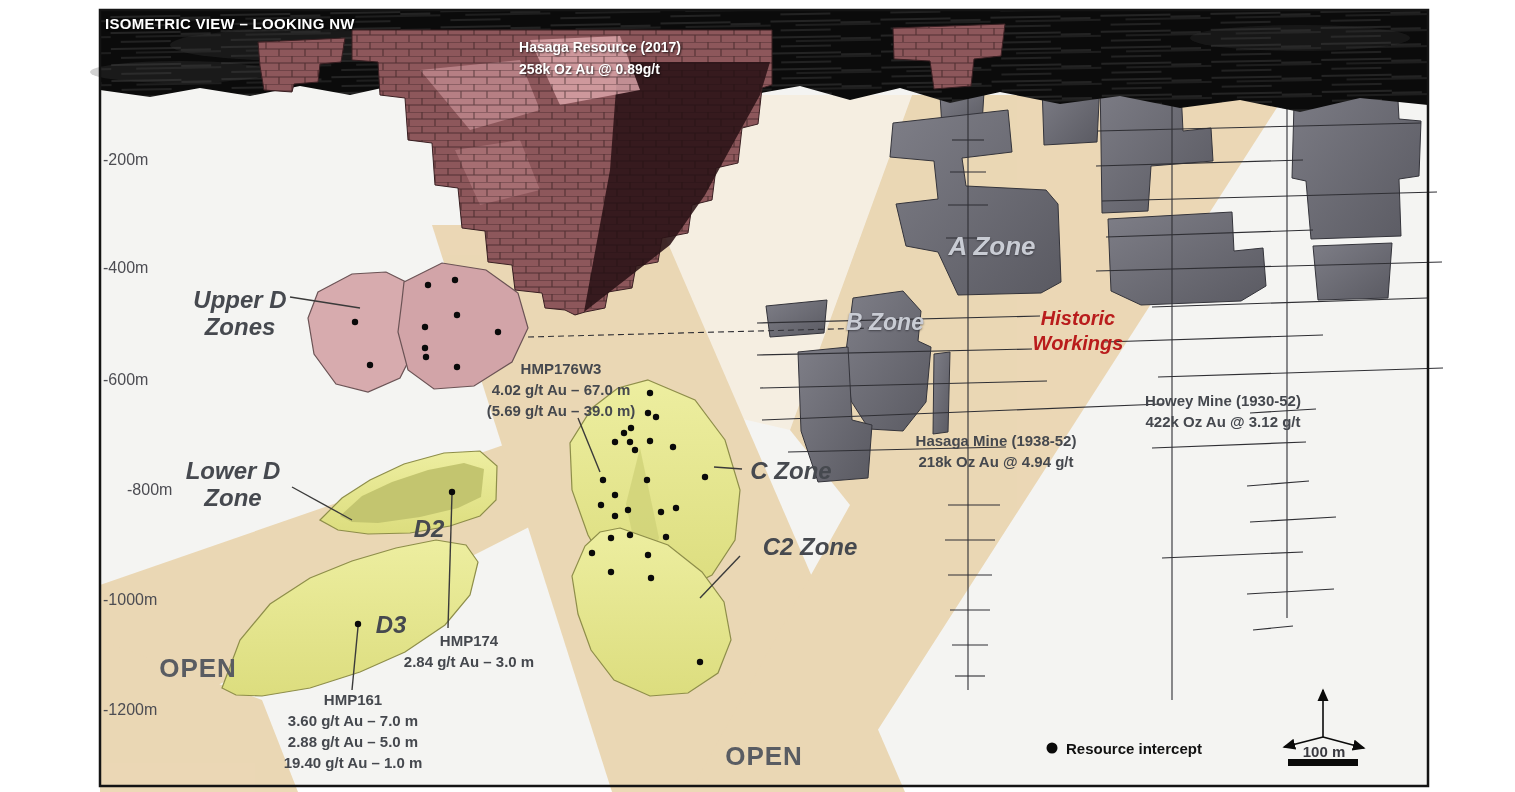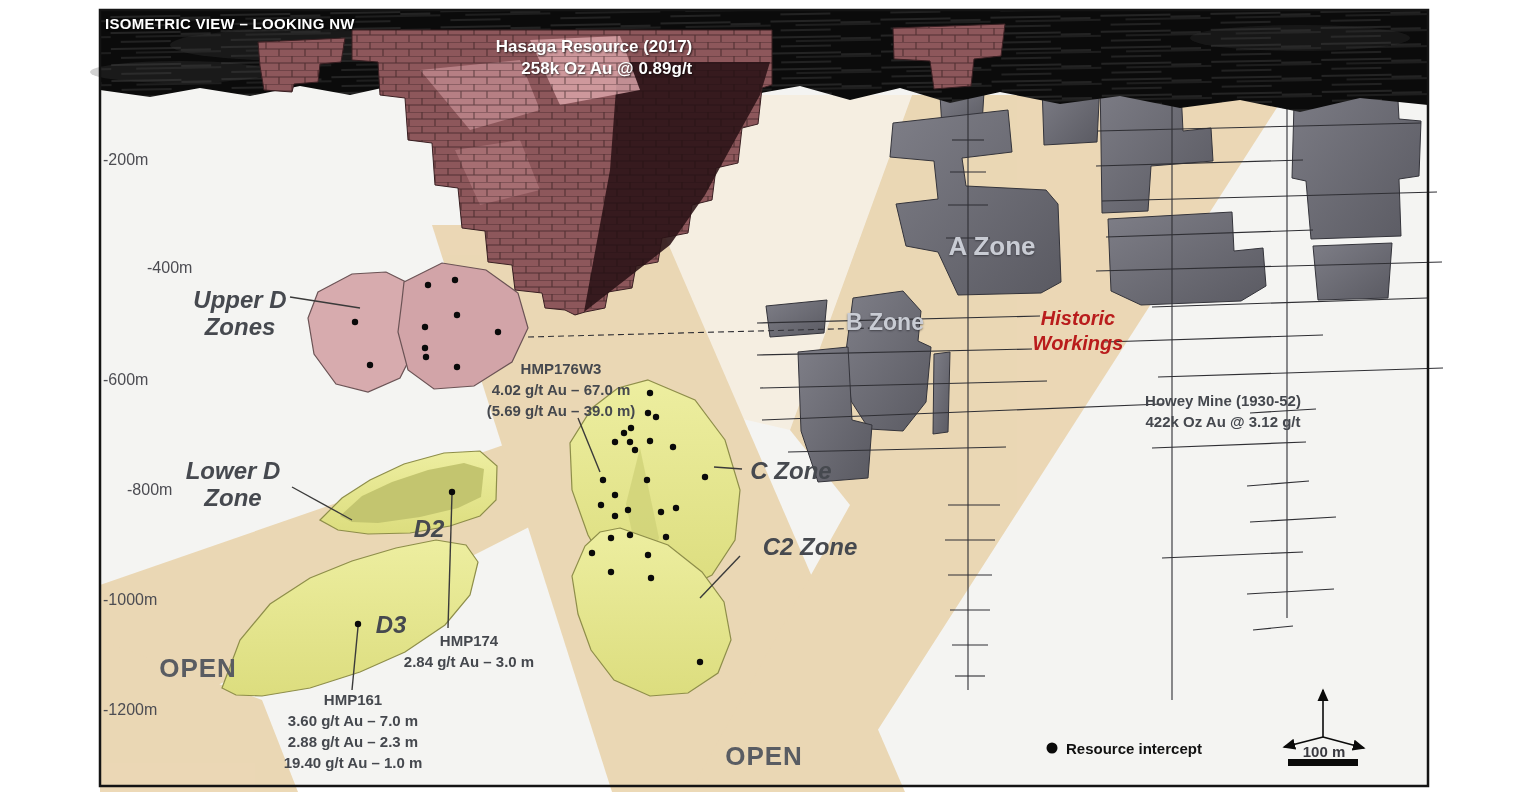--- a/index.html
+++ b/index.html
@@ -2,28 +2,28 @@
 <html><head>
 <meta charset="utf-8">
 <style>
   html,body{margin:0;padding:0;background:#ffffff;width:1515px;height:792px;overflow:hidden;}
   #stage{position:relative;width:1515px;height:792px;font-family:"Liberation Sans",sans-serif;}
   #diagram-svg{position:absolute;left:0;top:0;}
   .t{position:absolute;white-space:nowrap;}
   .center{transform:translate(-50%,-50%);text-align:center;}
   .ztitle{font-size:24px;font-weight:bold;font-style:italic;color:#46494f;line-height:27px;}
   .zsmall{font-size:20px;font-weight:bold;font-style:italic;color:#b91c1c;line-height:25px;}
-  .zlight{font-size:26px;font-weight:bold;color:#c9ccd4;text-shadow:0 1px 2px rgba(30,30,35,.55);}
+  .zlight{font-size:26px;font-weight:bold;font-style:italic;color:#c9ccd4;text-shadow:0 1px 2px rgba(30,30,35,.55);}
   .zlight.b{font-size:23px;}
   .ann{font-size:15px;font-weight:bold;color:#45484e;line-height:21px;text-align:center;}
   .depth-tick{position:absolute;font-size:16px;color:#4c4c52;transform:translateY(-50%);}
   .open{font-size:26px;font-weight:bold;color:#595c62;letter-spacing:1px;}
   .white-t{color:#ffffff;font-weight:bold;text-shadow:1px 1px 2px rgba(0,0,0,.7);}
   .fig-title{font-size:15px;letter-spacing:.3px;}
-  .resource{font-size:17px;line-height:22px;text-align:right;}
+  .resource{font-size:14px;line-height:22px;text-align:left;margin-left:6px;}
   .legend-label{font-size:15px;font-weight:bold;color:#111;transform:translateY(-50%);}
   .scale-label{font-size:15px;font-weight:bold;color:#3a3a40;}
 </style>
 </head>
 <body>
 
 <div id="stage">
 
 <svg id="diagram-svg" width="1515" height="792" viewBox="0 0 1515 792">
   <defs>
@@ -211,21 +211,21 @@
 
   <div class="t fig-title white-t" style="left:105px;top:15px;">ISOMETRIC VIEW – LOOKING NW</div>
 
   <div class="t center resource white-t" style="left:594px;top:58px;">
     <div>Hasaga Resource (2017)</div>
     <div>258k Oz Au @ 0.89g/t</div>
   </div>
 
   <div id="depth-ticks">
       <div class="depth-tick" style="left: 103px; top: 160px;">-200m</div>
-      <div class="depth-tick" style="left: 103px; top: 268px; margin-left: 44px;">-400m</div>
+      <div class="depth-tick" style="left: 103px; top: 268px;">-400m</div>
       <div class="depth-tick" style="left: 103px; top: 380px;">-600m</div>
       <div class="depth-tick" style="left: 103px; top: 490px; padding-left: 24px;">-800m</div>
       <div class="depth-tick" style="left: 103px; top: 600px;">-1000m</div>
       <div class="depth-tick" style="left: 103px; top: 710px;">-1200m</div>
     </div>
 
   <div class="t center ztitle" style="left:240px;top:313px;">
     <div>Upper D</div>
     <div>Zones</div>
   </div>
@@ -254,24 +254,28 @@
   </div>
 
   <div class="t center ann" style="left:469px;top:651px;">
     <div>HMP174</div>
     <div>2.84 g/t Au – 3.0 m</div>
   </div>
 
   <div class="t center ann" style="left:353px;top:731px;">
     <div>HMP161</div>
     <div>3.60 g/t Au – 7.0 m</div>
-    <div>2.88 g/t Au – 2.3 m</div>
+    <div>2.88 g/t Au – 5.0 m</div>
     <div>19.40 g/t Au – 1.0 m</div>
   </div>
 
+  <div class="t center ann" style="left:996px;top:451px;">
+    <div>Hasaga Mine (1938-52)</div>
+    <div>218k Oz Au @ 4.94 g/t</div>
+  </div>
 
   <div class="t center ann" style="left:1223px;top:411px;">
     <div>Howey Mine (1930-52)</div>
     <div>422k Oz Au @ 3.12 g/t</div>
   </div>
 
   <div class="t center open" style="left:198px;top:668px;">OPEN</div>
   <div class="t center open" style="left:764px;top:756px;">OPEN</div>
 
   <div class="t legend-label" style="left:1066px;top:748px;">Resource intercept</div>

